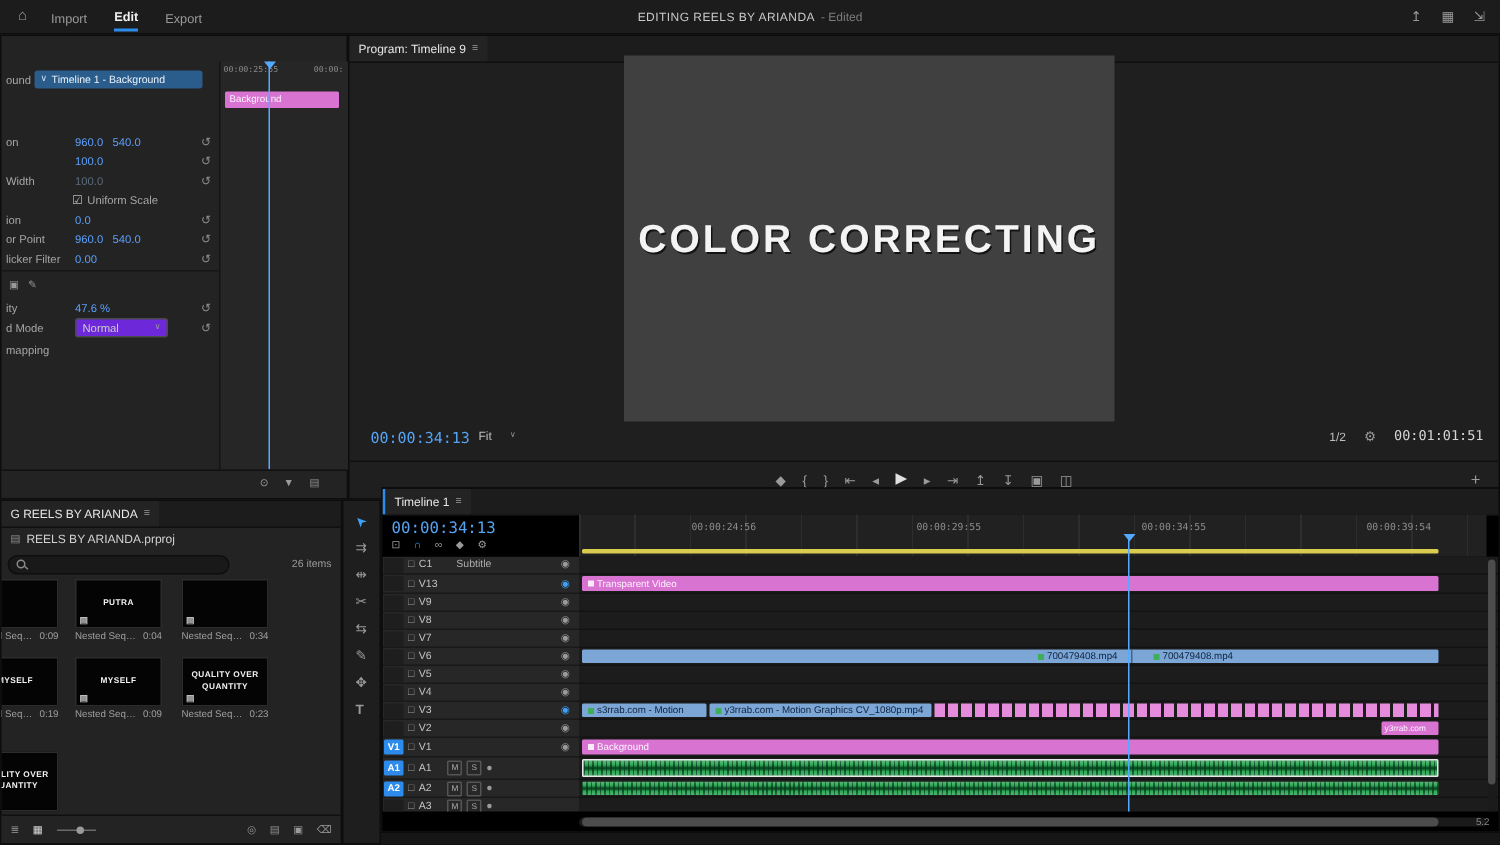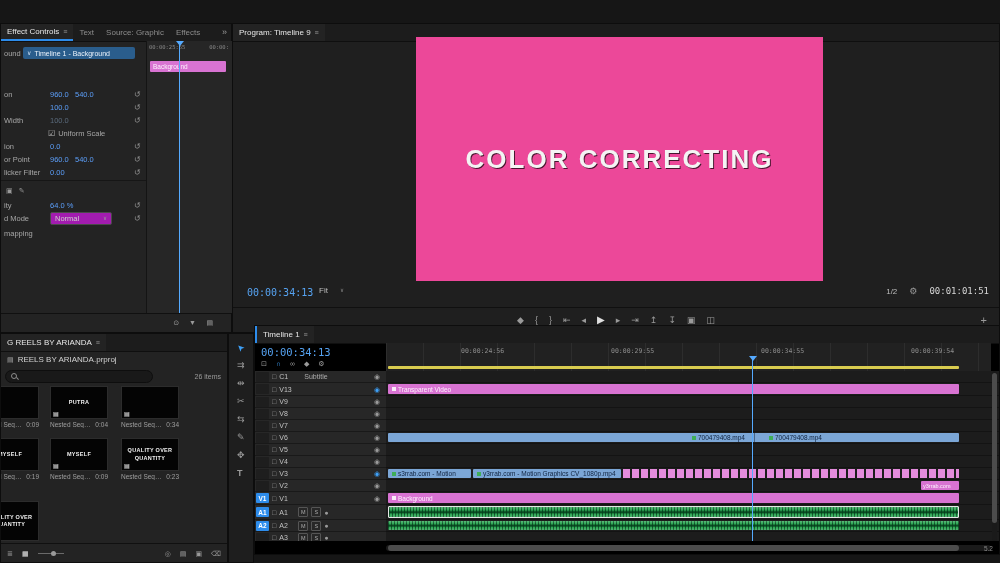--- a/index.html
+++ b/index.html
@@ -18,21 +18,21 @@
   .tabbar{position:absolute;left:0;top:0;right:0;height:17px;background:#1c1c1c;display:flex;align-items:center;
           border-bottom:1px solid #0f0f0f;overflow:hidden}
   .tab{height:100%;display:flex;align-items:center;gap:4px;padding:0 6px;font-size:8px;color:#8d8d8d;white-space:nowrap;box-sizing:border-box}
   .tab.active{color:#e6e6e6;background:#232323}
   .tab.accent{border-bottom:2px solid #2d8ceb}
   
   .ec-row{position:absolute;left:0;width:145px;height:13px;display:flex;align-items:center;padding-left:3px;box-sizing:border-box}
   .ec-label{width:46px;font-size:7.5px;color:#a6a6a6;overflow:hidden;white-space:nowrap}
   .ec-val{font-size:7.5px;color:#5c9ffa;white-space:pre}
   .ec-reset{position:absolute;left:133px;font-size:8px;color:#8d8d8d}
-  .dropdown{display:flex;align-items:center;gap:3px;border:1px solid #4a4a4a;background:#a21caf;border-radius:2px;
+  .dropdown{display:flex;align-items:center;gap:3px;border:1px solid #4a4a4a;background:#6d28d9;border-radius:2px;
             padding:0 4px;height:11px;font-size:7.5px;color:#cfcfcf}
   
   .trow{position:absolute;left:0;right:0}
   .thead{position:absolute;left:0;top:0;bottom:0;width:131px;background:#272727;border-bottom:1px solid #191919;
          display:flex;align-items:center;gap:3px;box-sizing:border-box;padding-left:1px}
   .tlane{position:absolute;left:131px;top:0;bottom:0;right:0;background:#1c1c1c;border-bottom:1px solid #131313}
   .badge{width:13px;height:10px;border-radius:1px;background:#1e1e1e;color:#777;font-size:6.5px;font-weight:bold;
          display:flex;align-items:center;justify-content:center;flex:0 0 auto}
   .badge.on{background:#2d8ceb;color:#fff}
   .tname{font-size:7px;color:#c2c2c2;width:16px;flex:0 0 auto}
@@ -65,38 +65,39 @@
   .mag::after{content:"";position:absolute;left:5px;top:5px;width:3px;height:1px;background:#8b8b8b;transform:rotate(45deg)}
   .knob{width:5px;height:5px;border-radius:50%;background:#9a9a9a}
   .sliderline{height:1px;background:#6a6a6a;width:26px}
   .rot-ul{transform:rotate(-135deg)}
 </style>
 </head>
 <body>
 
 <div id="app">
 
+  <div class="abs" style="left:0;top:0;width:1000px;height:23px;background:#1c1c1c;border-bottom:1px solid #0d0d0d;box-sizing:border-box">
+    <span class="gl icon abs" style="left:12px;top:6px;font-size:10px" data-glyph="⌂"></span>
+    <div class="abs" style="left:34px;top:0;height:23px;display:flex;align-items:center;gap:18px">
+      <span style="color:#9a9a9a;font-size:8.5px">Import</span>
+      <span style="color:#f0f0f0;font-size:8.5px;font-weight:bold;border-bottom:2px solid #2d8ceb;padding:4px 0 3px">Edit</span>
+      <span style="color:#9a9a9a;font-size:8.5px">Export</span>
+    </div>
+    <div class="abs" style="left:0;top:0;width:1000px;height:23px;display:flex;align-items:center;justify-content:center;pointer-events:none">
+      <span style="color:#c9c9c9;font-size:8px;letter-spacing:.3px">EDITING REELS BY ARIANDA</span>
+      <span style="color:#7d7d7d;font-size:8px;margin-left:4px">- Edited</span>
+    </div>
+    <div class="abs" style="right:10px;top:0;height:23px;display:flex;align-items:center;gap:13px">
+      <span class="gl icon" data-glyph="↥"></span>
+      <span class="gl icon" data-glyph="▦"></span>
+      <span class="gl icon" data-glyph="⇲"></span>
+    </div>
+  </div>
 
   <div class="panel" style="left:0;top:23px;width:232px;height:310px">
-    <div class="tabbar">
-      <div class="tab active accent">
-        <span>Effect Controls</span>
-        <span class="gl icon sm" data-glyph="≡"></span>
-      </div>
-      <div class="tab">
-          <span>Text</span>
-        </div>
-      <div class="tab">
-          <span>Source: Graphic</span>
-        </div>
-      <div class="tab">
-          <span>Effects</span>
-        </div>
-      <span class="gl icon abs" style="right:4px;top:4px" data-glyph="»"></span>
-    </div>
 
     <span class="abs" style="left:3px;top:25px;font-size:7.5px;color:#a6a6a6">ound</span>
     <div class="abs" style="left:22px;top:23px;width:112px;height:12px;background:#2a5d8c;border-radius:2px;display:flex;align-items:center;gap:3px;padding:0 4px;box-sizing:border-box">
       <span class="gl" style="font-size:6px;color:#cfe2f5" data-glyph="∨"></span>
       <span style="font-size:7px;color:#eaf2fb;white-space:nowrap">Timeline 1 - Background</span>
     </div>
 
     <div class="ec-row" style="top:64px">
       <span class="ec-label">on</span>
       <span class="ec-val">960.0   540.0</span>
@@ -131,21 +132,21 @@
       <span class="ec-val">0.00</span>
       <span class="gl ec-reset" data-glyph="↺"></span>
     </div>
     <div class="abs" style="left:0;top:156px;width:145px;height:1px;background:#161616"></div>
     <div class="ec-row" style="top:160px">
       <span class="gl icon sm" style="margin-left:2px" data-glyph="▣"></span>
       <span class="gl icon sm" style="margin-left:6px" data-glyph="✎"></span>
     </div>
     <div class="ec-row" style="top:175px">
       <span class="ec-label">ity</span>
-      <span class="ec-val">64.0 %</span>
+      <span class="ec-val">47.6 %</span>
       <span class="gl ec-reset" data-glyph="↺"></span>
     </div>
     <div class="ec-row" style="top:188px">
       <span class="ec-label">d Mode</span>
       <div class="dropdown" style="width:52px">
         <span style="flex:1">Normal</span>
         <span class="gl" style="font-size:5.5px;color:#9a9a9a" data-glyph="∨"></span>
       </div>
       <span class="gl ec-reset" data-glyph="↺"></span>
     </div>
@@ -171,21 +172,21 @@
   </div>
 
   <div class="panel" style="left:232px;top:23px;width:768px;height:310px;background:#1f1f1f">
     <div class="tabbar">
       <div class="tab active">
         <span>Program: Timeline 9</span>
         <span class="gl icon sm" data-glyph="≡"></span>
       </div>
     </div>
 
-    <div class="abs" style="left:183px;top:13px;width:407px;height:244px;background:#ec4899;display:flex;align-items:center;justify-content:center">
+    <div class="abs" style="left:183px;top:13px;width:327px;height:244px;background:#404040;display:flex;align-items:center;justify-content:center">
       <span style="color:#f4f4f4;font-size:26px;font-weight:bold;letter-spacing:2px;font-family:'Liberation Sans',sans-serif;text-shadow:1px 1px 0 rgba(0,0,0,.7)">COLOR CORRECTING</span>
     </div>
 
     <span class="tc abs" style="left:14px;top:263px;font-size:10px">00:00:34:13</span>
     <div class="abs" style="left:86px;top:262px;display:flex;align-items:center;gap:12px">
       <span style="font-size:8px;color:#bdbdbd">Fit</span>
       <span class="gl" style="font-size:5.5px;color:#8d8d8d" data-glyph="∨"></span>
     </div>
     <div class="abs" style="right:10px;top:262px;display:flex;align-items:center;gap:12px">
       <span style="font-size:8px;color:#bdbdbd">1/2</span>

